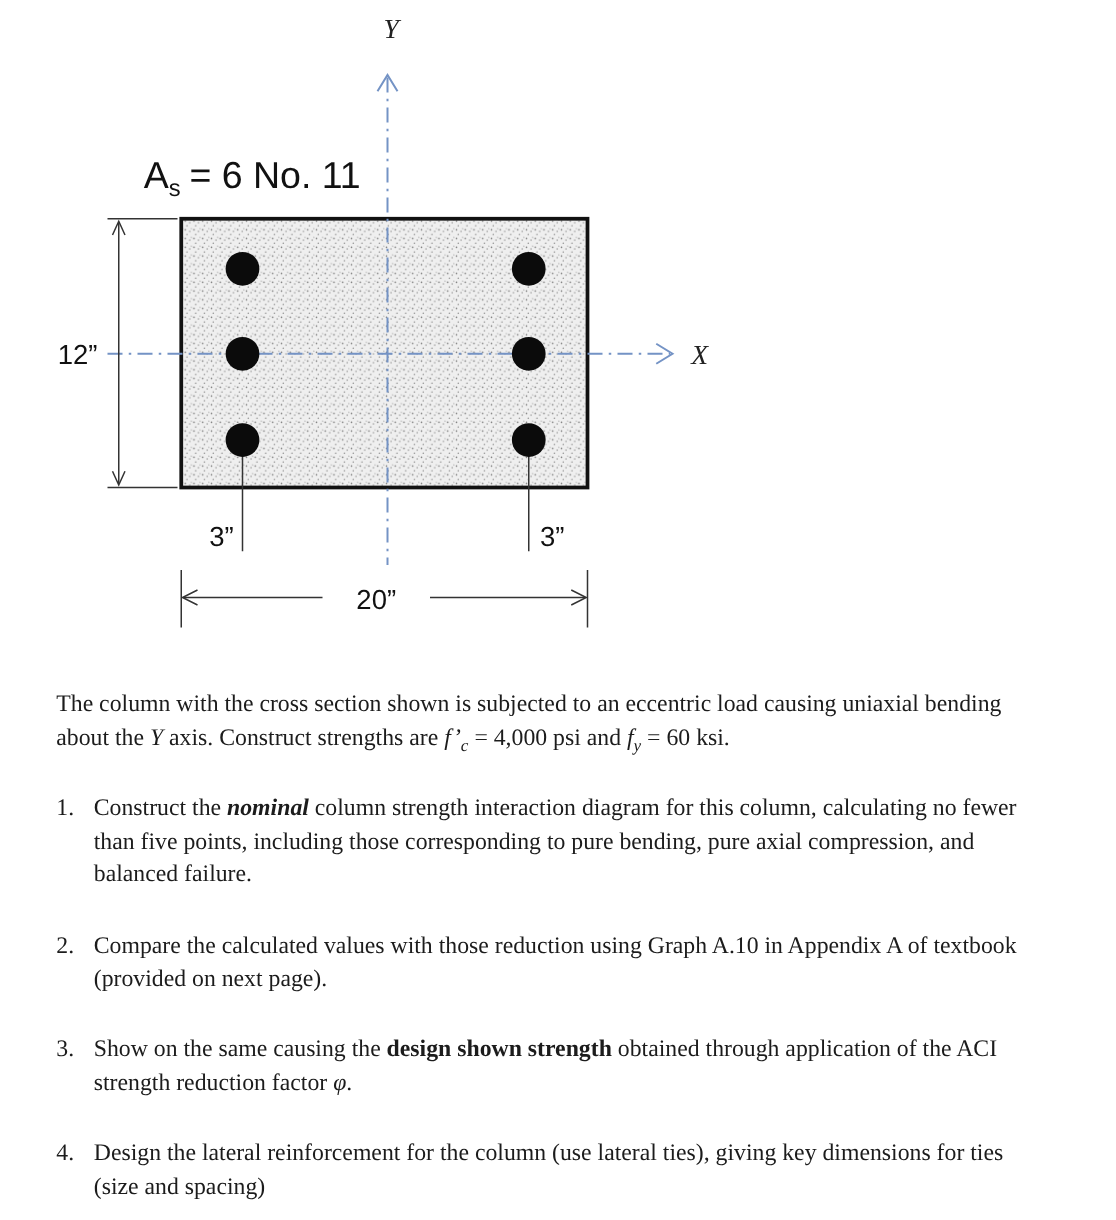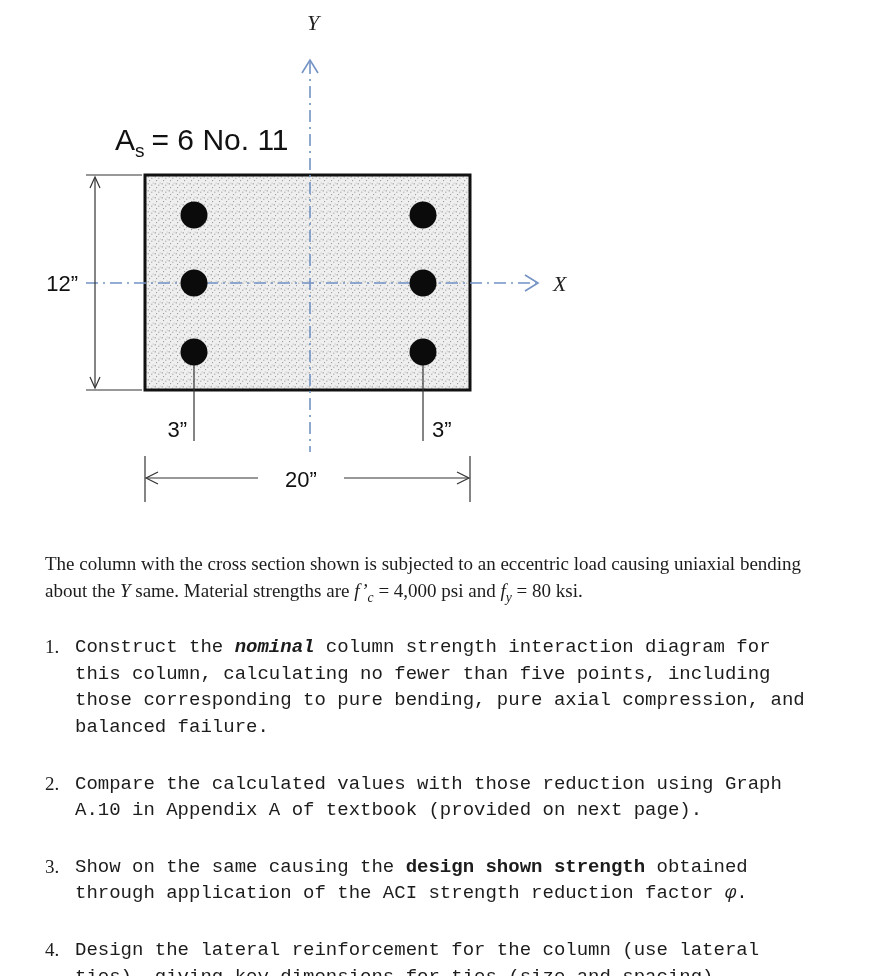--- a/index.html
+++ b/index.html
@@ -46,21 +46,21 @@
     margin: 0 0 30px 0;
     width: 768px;
   }
   .item {
     display: flex;
     margin-bottom: 30px;
     width: 782px;
   }
   .item:last-child { margin-bottom: 0; }
   .item .num { flex: 0 0 30px; width: 30px; }
-  .item .body { flex: 1; max-width: 748px; font-family: Liberation Mono, monospace; }
+  .item .body { flex: 1; max-width: 748px; }
   .it, i { font-style: italic; }
   .b { font-weight: bold; }
   .bi { font-weight: bold; font-style: italic; }
   sub { font-size: 0.72em; line-height: 0; }
 </style>
 </head>
 <body>
 
 <div class="page">
 
@@ -125,21 +125,21 @@
         <polyline points="457,472 469,478 457,484"></polyline>
       </g>
       <text x="301" y="487" text-anchor="middle" class="dim-label">20”</text>
 
       <text x="115" y="150" class="as-label"><tspan>A</tspan><tspan dy="7" class="as-sub">s</tspan><tspan dy="-7" dx="7">= 6 No. 11</tspan></text>
     </svg>
   </div>
 
   <div class="problem">
 
-    <p class="intro"><span>The column with the cross section shown is subjected to an eccentric load causing uniaxial bending about the </span><i>Y</i><span> same.  Material strengths are </span><i>f’</i><sub class="it">c</sub><span> = 4,000 psi and </span><i>f</i><sub class="it">y</sub><span> = 80 ksi.</span></p>
+    <p class="intro"><span>The column with the cross section shown is subjected to an eccentric load causing uniaxial bending about the </span><i>Y</i><span> axis.  Construct strengths are </span><i>f’</i><sub class="it">c</sub><span> = 4,000 psi and </span><i>f</i><sub class="it">y</sub><span> = 60 ksi.</span></p>
 
     <div class="item">
       <span class="num">1.</span>
       <div class="body"><span>Construct the </span><span class="bi">nominal</span><span> column strength interaction diagram for this column, calculating no fewer than five points, including those corresponding to pure bending, pure axial compression, and balanced failure.</span></div>
     </div>
 
     <div class="item">
       <span class="num">2.</span>
       <div class="body"><span>Compare the calculated values with those reduction using Graph A.10 in Appendix A of textbook (provided on next page).</span></div>
     </div>

